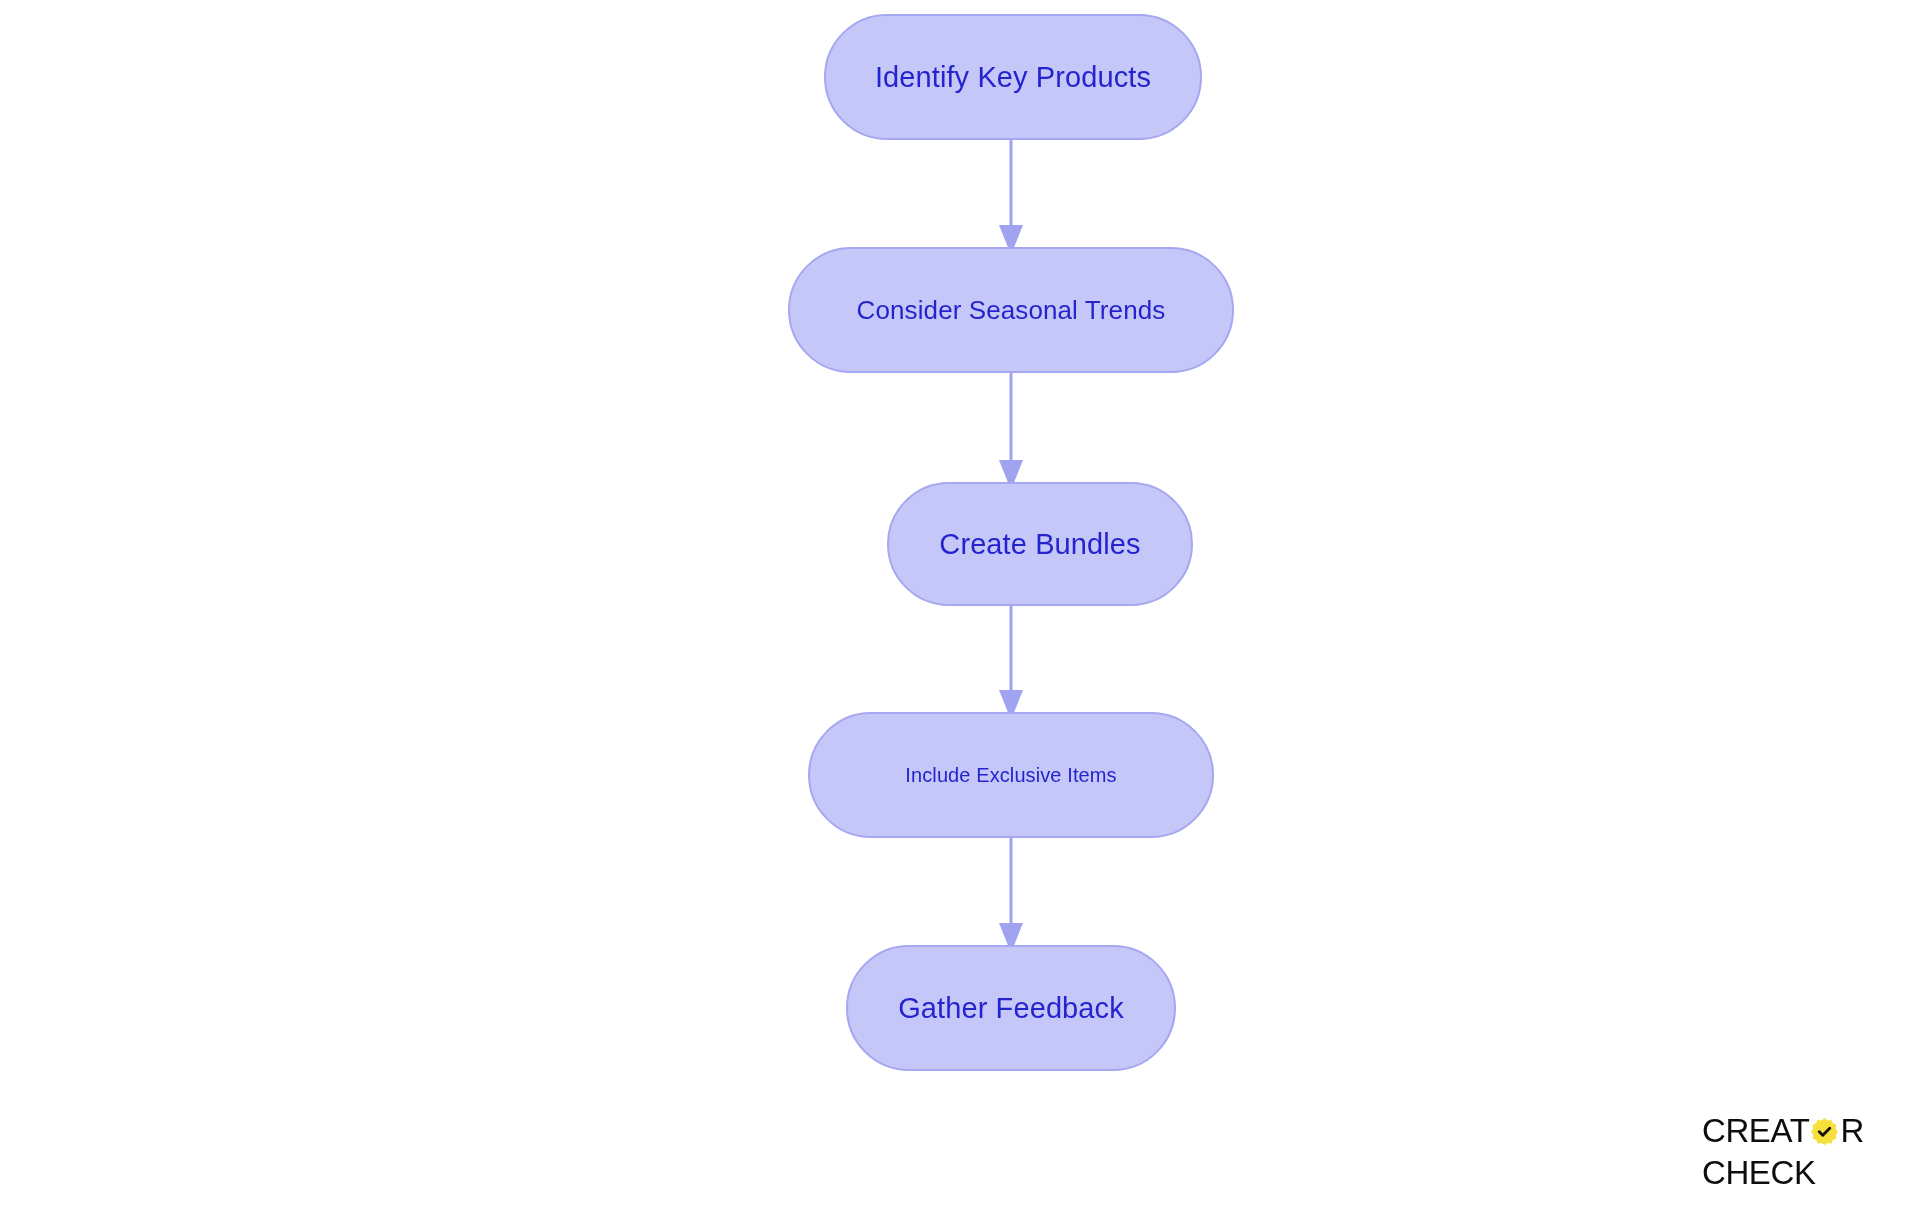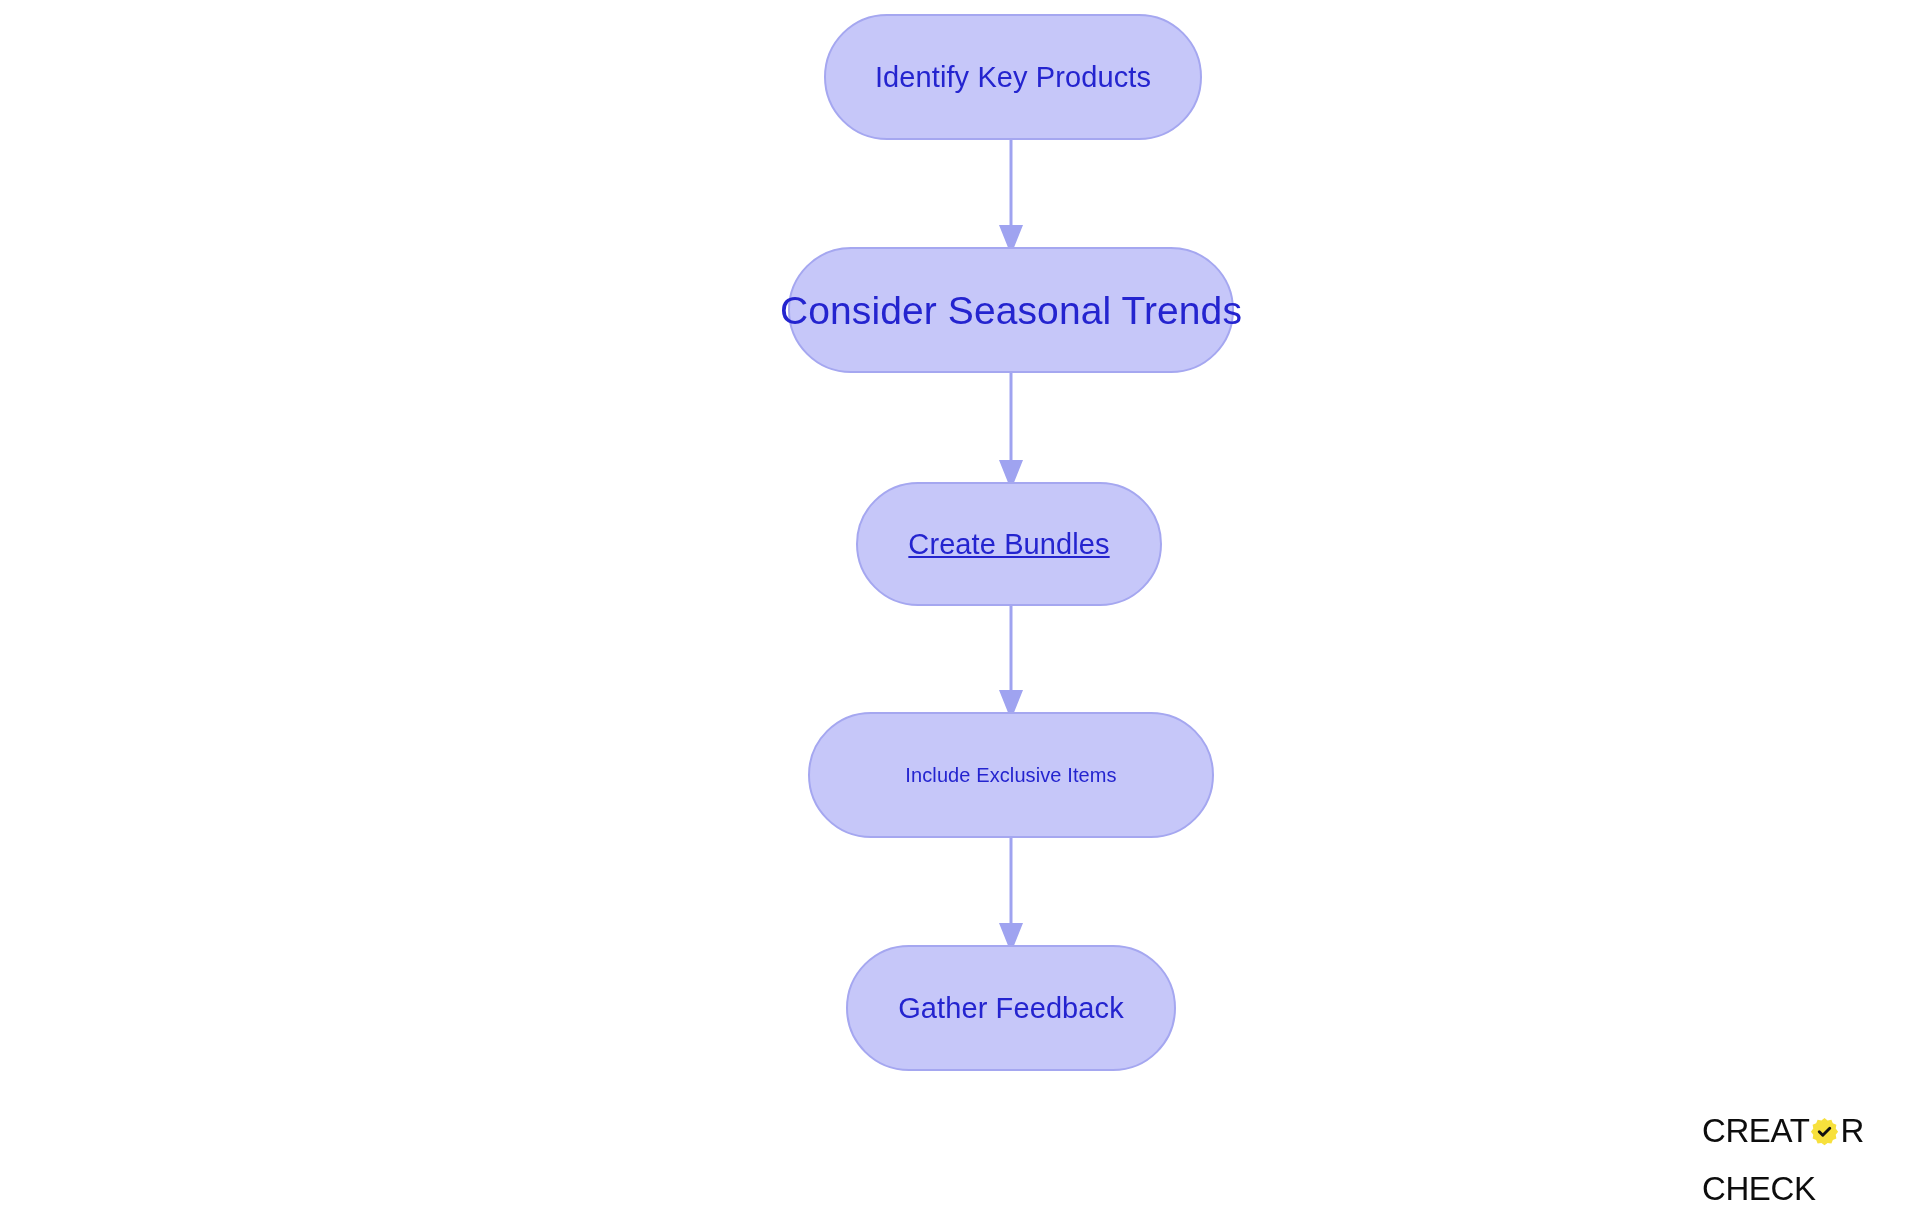--- a/index.html
+++ b/index.html
@@ -39,22 +39,22 @@
     letter-spacing: 0.1px;
     white-space: nowrap;
   }
 
   .node-label {
     display: block;
     line-height: 1;
   }
 
   #node-0 { left: 776px;  top: 14px;   width: 378px; height: 126px; font-size: 29px; }
-  #node-1 { left: 740px;  top: 247px;  width: 446px; height: 126px; font-size: 39px; text-align: right; }
-  #node-2 { left: 808px;  top: 482px;  width: 306px; height: 124px; font-size: 29px; text-decoration: underline; }
+  #node-1 { left: 740px;  top: 247px;  width: 446px; height: 126px; font-size: 26px; text-align: right; }
+  #node-2 { left: 839px;  top: 482px;  width: 306px; height: 124px; font-size: 29px; }
   #node-3 { left: 760px;  top: 712px;  width: 406px; height: 126px; font-size: 20px; }
   #node-4 { left: 798px;  top: 945px;  width: 330px; height: 126px; font-size: 29px; }
 
   
   .connector {
     position: absolute;
     left: 0;
     top: 0;
     width: 1920px;
     height: 1215px;
@@ -72,21 +72,21 @@
     color: #0d0d0d;
   }
   .logo-line {
     display: flex;
     align-items: center;
     font-weight: 400;
     font-size: 33px;
     letter-spacing: -0.4px;
     line-height: 38px;
   }
-  .logo-line-2 { margin-top: 20px; }
+  .logo-line-2 { margin-top: 4px; }
   .logo-seg { display: inline-block; }
   .logo-badge {
     display: inline-block;
     width: 29px;
     height: 29px;
     position: relative;
     margin: 0 1px;
     vertical-align: middle;
   }
   .logo-badge svg { display: block; }

